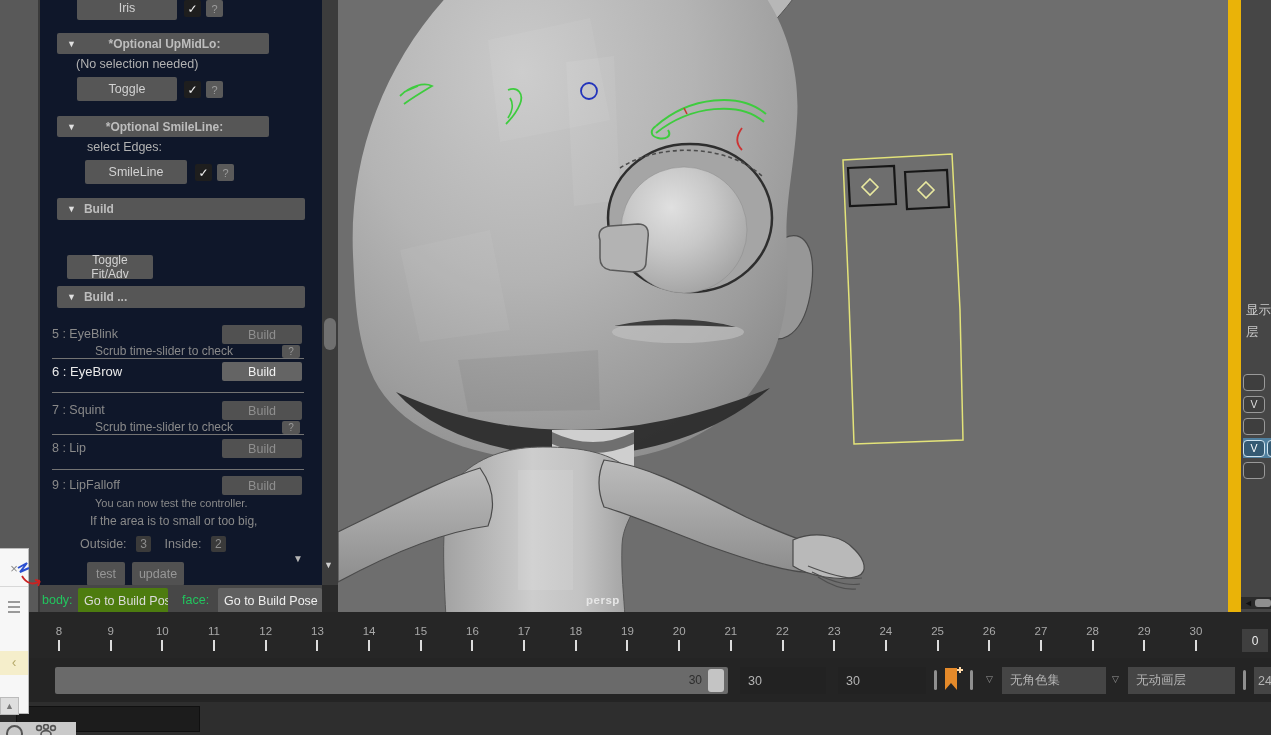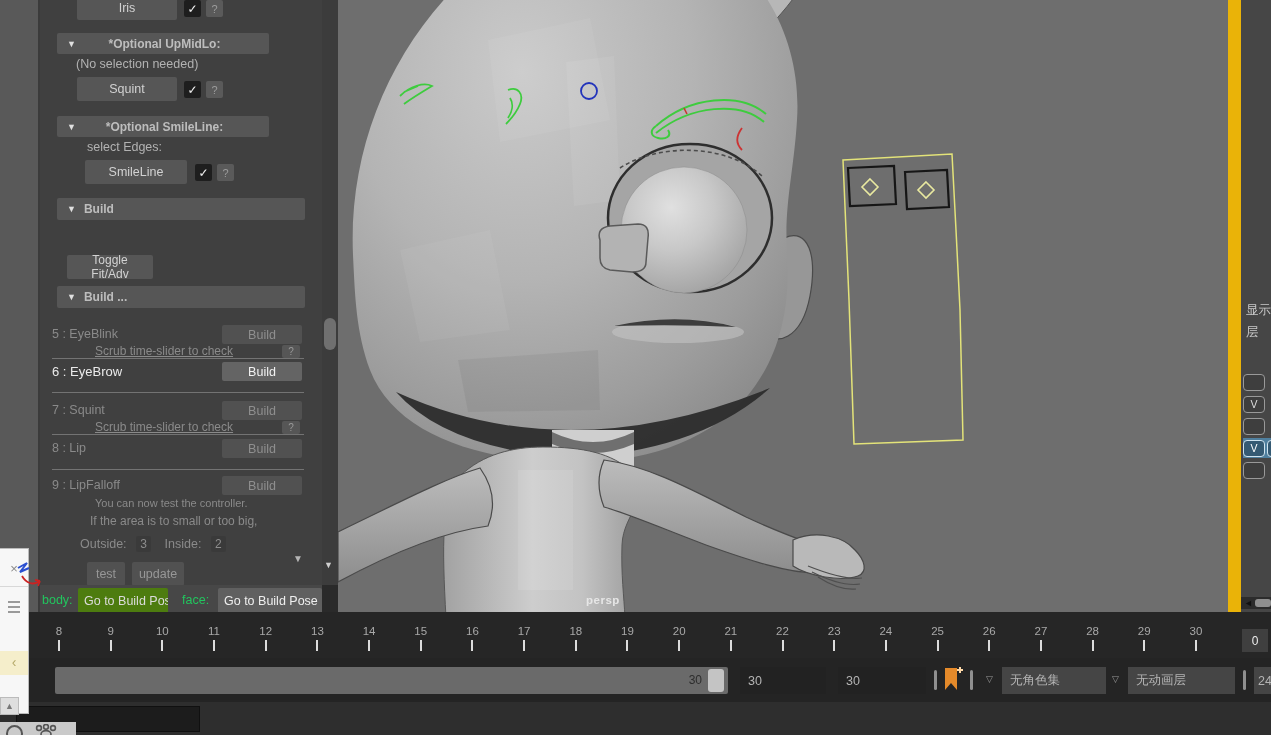--- a/index.html
+++ b/index.html
@@ -3,39 +3,39 @@
 <meta charset="utf-8">
 <style>
   html,body{margin:0;padding:0;background:#1d1d1d;}
   #app{position:relative;width:1271px;height:735px;overflow:hidden;
        font-family:"Liberation Sans",sans-serif;color:#c8c8c8;font-size:12.5px;
        background:#2a2a2a;-webkit-font-smoothing:antialiased;}
   .abs{position:absolute;}
   
   #left-strip{left:0;top:0;width:38px;height:620px;background:#595959;border-right:2px solid #3b3b3b;}
   
-  #as-panel{left:40px;top:0;width:282px;height:620px;background:#404040;overflow:hidden;}
+  #as-panel{left:40px;top:0;width:282px;height:620px;background:#0f172a;overflow:hidden;}
   .hdr{height:21px;background:#565656;border-radius:2px;display:flex;align-items:center;
        font-weight:bold;color:#bdbdbd;font-size:12px;}
   .hdr .tri{color:#e0e0e0;font-size:9px;margin:0 8px 0 10px;}
   .hdr.center span.t{flex:1;text-align:center;margin-right:24px;}
   .btn{background:#565656;border:none;border-radius:2px;color:#d2d2d2;font-size:12.5px;
        font-family:"Liberation Sans",sans-serif;display:inline-flex;align-items:center;justify-content:center;}
   .chk{width:17px;height:17px;background:#1e1e1e;border-radius:2px;color:#f0f0f0;font-size:12px;
        display:flex;align-items:center;justify-content:center;}
   .qbtn{background:#5a5a5a;border-radius:2px;color:#9c9c9c;font-size:11px;width:17px;height:17px;
         display:flex;align-items:center;justify-content:center;}
   .note{color:#b2b2b2;}
   .dim{color:#8a8a8a;}
   .b-label{position:absolute;left:12px;top:0;}
   .b-btn{position:absolute;left:182px;top:-2px;width:80px;height:19px;background:#515151;
          border:none;border-radius:2px;color:#8f8f8f;font-size:12.5px;}
   .b-row.active .b-label{color:#eaeaea;font-size:13px;}
   .b-row.active .b-btn{background:#646464;color:#f2f2f2;}
-  .scrub{position:absolute;left:55px;color:#8a8a8a;font-size:12px;text-decoration:underline;}
+  .scrub{position:absolute;left:55px;color:#8a8a8a;font-size:12px;}
   .scrub-q{position:absolute;left:242px;width:18px;height:13px;background:#565656;border-radius:2px;
            color:#999;font-size:10px;display:flex;align-items:center;justify-content:center;}
   .hrule{position:absolute;left:12px;width:252px;height:1px;background:#737373;}
   .valbox{display:inline-flex;width:15px;height:16px;background:#3a3a3a;border-radius:2px;color:#8d8d8d;
           align-items:center;justify-content:center;font-size:12px;}
   
   #as-scroll{left:322px;top:0;width:16px;height:585px;background:#3c3c3c;}
   #as-thumb{left:2px;top:318px;width:12px;height:32px;background:#707070;border-radius:6px;}
   #as-scroll-down{left:2px;top:560px;color:#b5b5b5;font-size:10px;}
   
@@ -111,21 +111,21 @@
       <span class="chk abs" style="left:107px;top:5px;">✓</span>
       <span class="qbtn abs" style="left:129px;top:5px;">?</span>
     </div>
 
     <div class="hdr center abs" style="left:17px;top:33px;width:212px;">
       <span class="tri">▼</span>
       <span class="t">*Optional UpMidLo:</span>
     </div>
     <div class="note abs" style="left:36px;top:57px;">(No selection needed)</div>
     <div class="abs" style="left:37px;top:77px;">
-      <button class="btn" style="width:100px;height:24px;">Squint</button>
+      <button class="btn" style="width:100px;height:24px;">Toggle</button>
       <span class="chk abs" style="left:107px;top:4px;">✓</span>
       <span class="qbtn abs" style="left:129px;top:4px;">?</span>
     </div>
 
     <div class="hdr center abs" style="left:17px;top:116px;width:212px;">
       <span class="tri">▼</span>
       <span class="t">*Optional SmileLine:</span>
     </div>
     <div class="note abs" style="left:47px;top:140px;">select Edges:</div>
     <div class="abs" style="left:45px;top:160px;">

